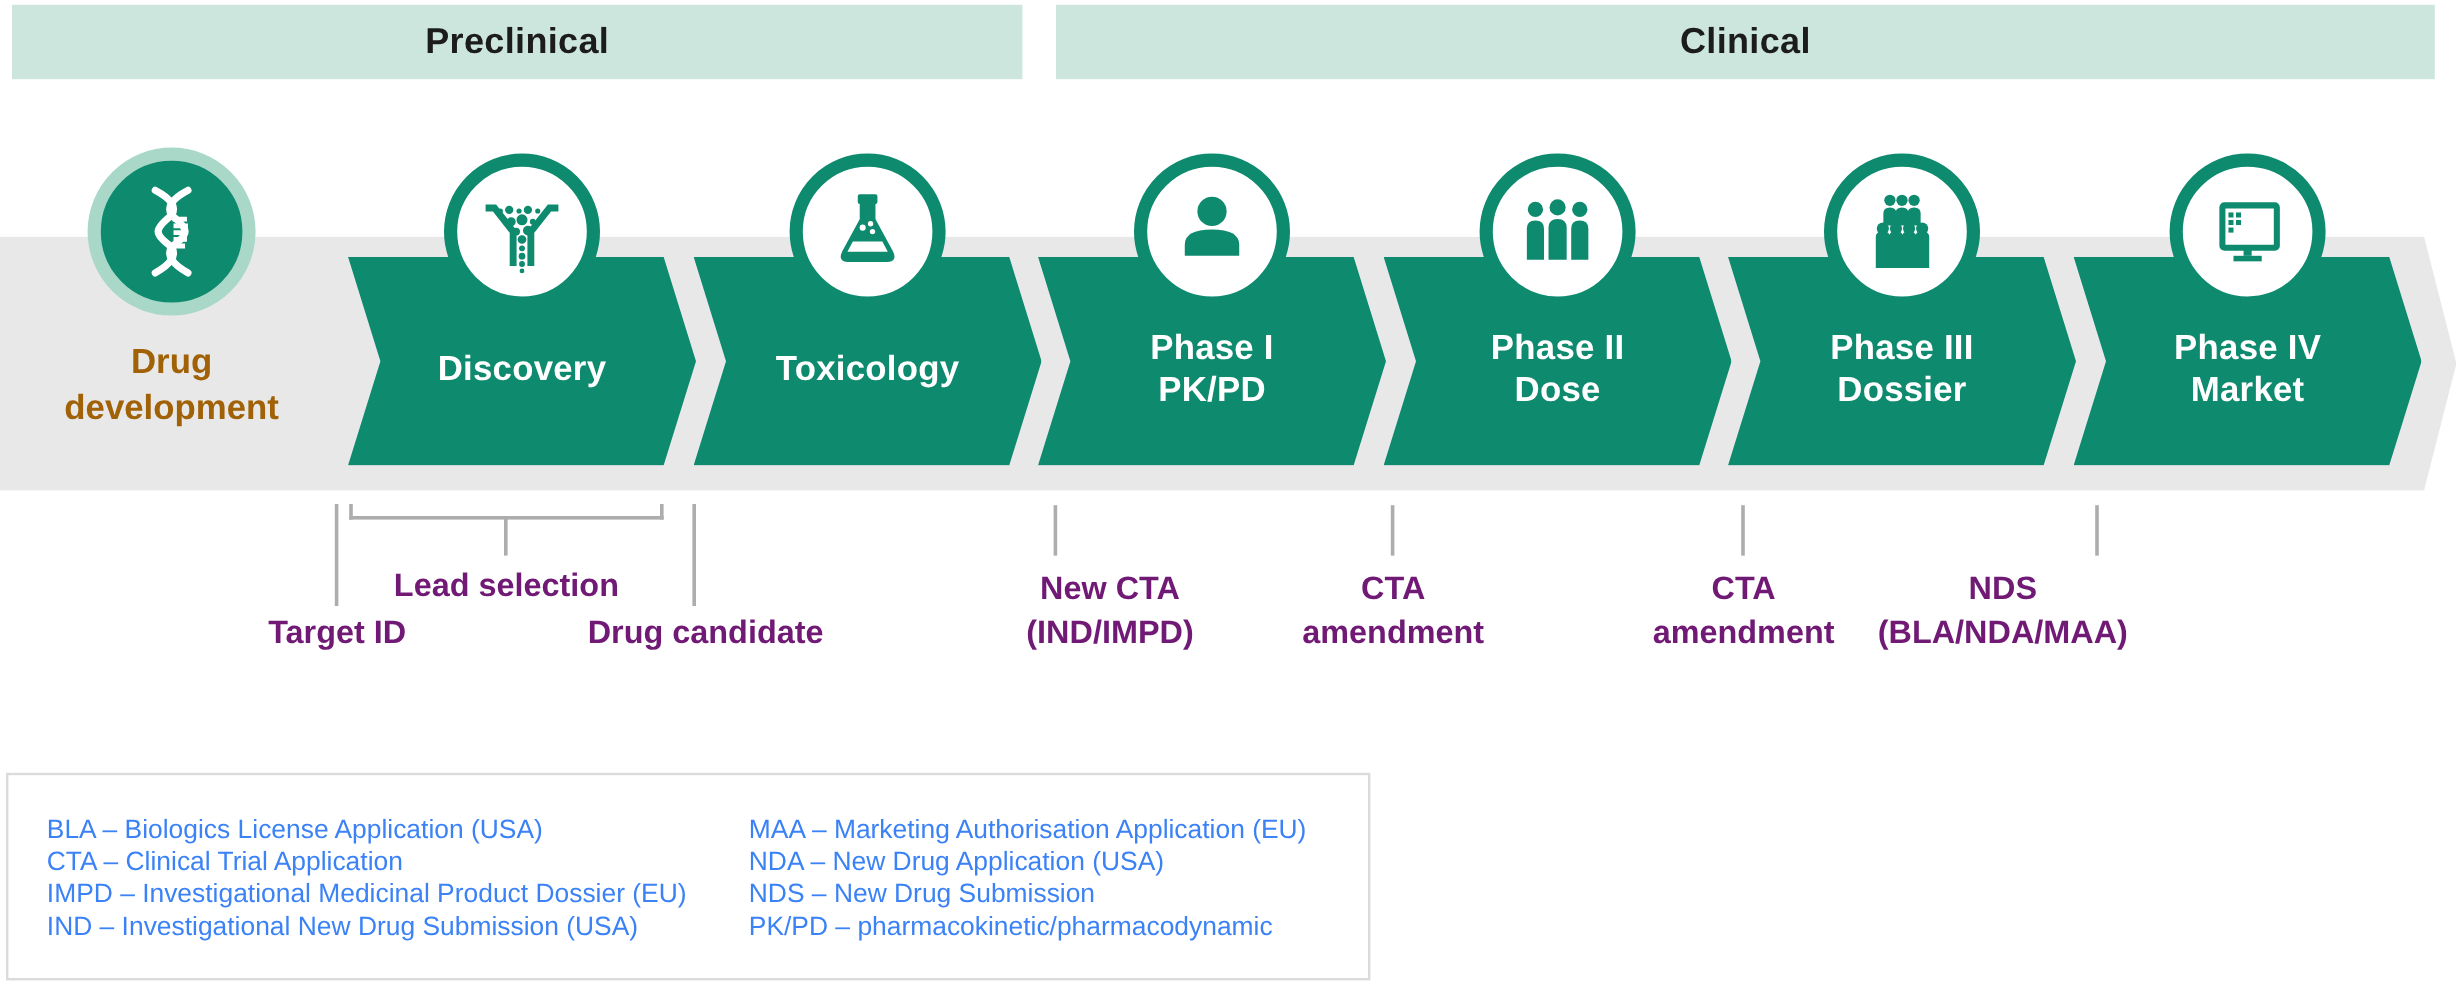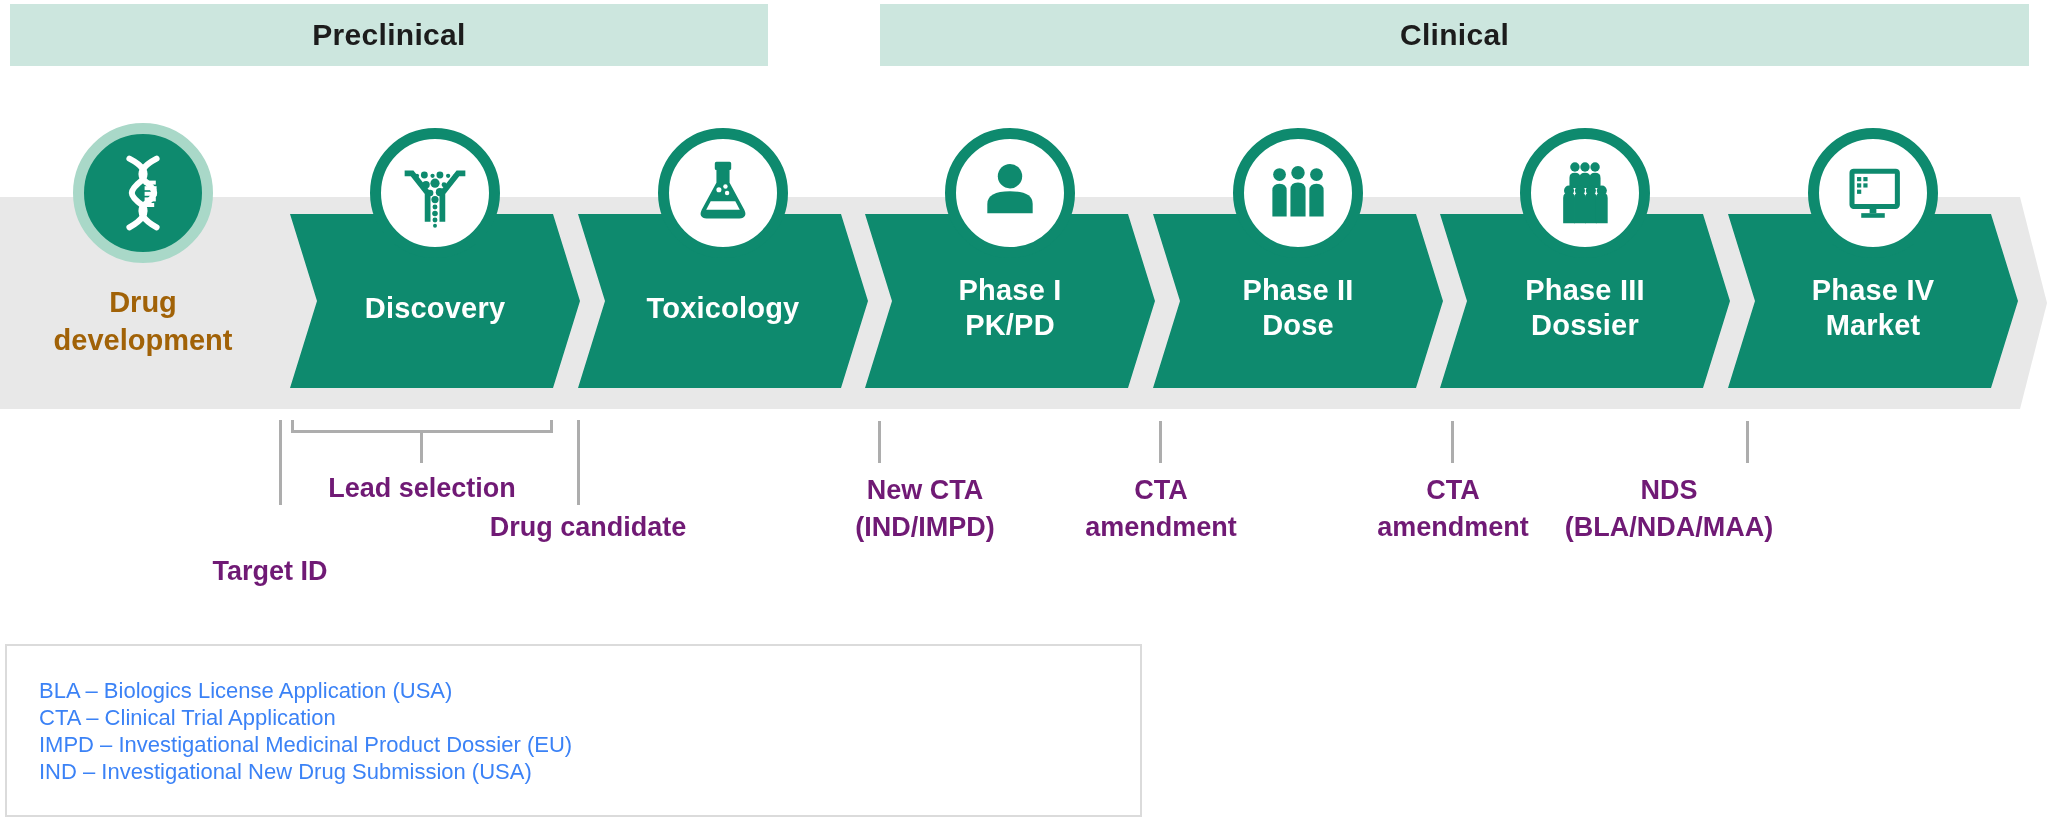--- a/index.html
+++ b/index.html
@@ -6,21 +6,21 @@
   .stage{
     position:relative;width:2048px;height:824px;background:#ffffff;overflow:hidden;
     font-family:"Liberation Sans",sans-serif;
   }
   
   .phasebar{
     position:absolute;top:4px;height:62px;background:#cce6de;
     display:flex;align-items:center;justify-content:center;
     font-size:30px;font-weight:bold;color:#1c1c1c;letter-spacing:.3px;
   }
-  .phasebar.pre{left:10px;width:758px;}
+  .phasebar.pre{left:10px;width:842px;}
   .phasebar.clin{left:880px;width:1149px;}
   
   .band{
     position:absolute;left:0;top:197px;width:2048px;height:212px;background:#e8e8e8;
     clip-path:polygon(0 0,2020px 0,2047px 106px,2020px 212px,0 212px);
   }
   
   .chev{
     position:absolute;top:214px;width:290px;height:174px;background:#0e8a6e;
     clip-path:polygon(0 0,263px 0,290px 87px,263px 174px,0 174px,27px 87px);
@@ -58,21 +58,21 @@
   .bracket-h{position:absolute;left:291px;top:430px;width:262px;height:3px;background:#adadad;}
   .bracket-e1{left:291px;top:420px;height:13px;}
   .bracket-e2{left:550px;top:420px;height:13px;}
   .bracket-stem{left:420px;top:430px;height:33px;}
   
   .mlab{
     position:absolute;transform:translateX(-50%);text-align:center;color:#701a75;
     font-size:27px;font-weight:bold;line-height:37px;white-space:pre-line;
   }
   .l-lead{left:422px;top:470px;}
-  .l-target{left:270px;top:509px;margin-top:44px;}
+  .l-target{left:281px;top:509px;}
   .l-candidate{left:588px;top:509px;}
   .l-newcta{left:881px;top:472px;margin-left:44px;}
   .l-cta1{left:1161px;top:472px;}
   .l-cta2{left:1453px;top:472px;}
   .l-nds{left:1669px;top:472px;}
   
   .legend{
     position:absolute;left:5px;top:644px;width:1133px;height:169px;background:#ffffff;
     border:2px solid #dbdbdb;
   }
@@ -250,15 +250,21 @@
   <div class="mlab l-nds">NDS
 (BLA/NDA/MAA)</div>
 
   <div class="legend">
     <div class="col colA">
       <div>BLA – Biologics License Application (USA)</div>
       <div>CTA – Clinical Trial Application</div>
       <div>IMPD – Investigational Medicinal Product Dossier (EU)</div>
       <div>IND – Investigational New Drug Submission (USA)</div>
     </div>
+    <div class="col colB">
+      <div>MAA – Marketing Authorisation Application (EU)</div>
+      <div>NDA – New Drug Application (USA)</div>
+      <div>NDS – New Drug Submission</div>
+      <div>PK/PD – pharmacokinetic/pharmacodynamic</div>
+    </div>
   </div>
 
 </div>
 
 </body></html>

